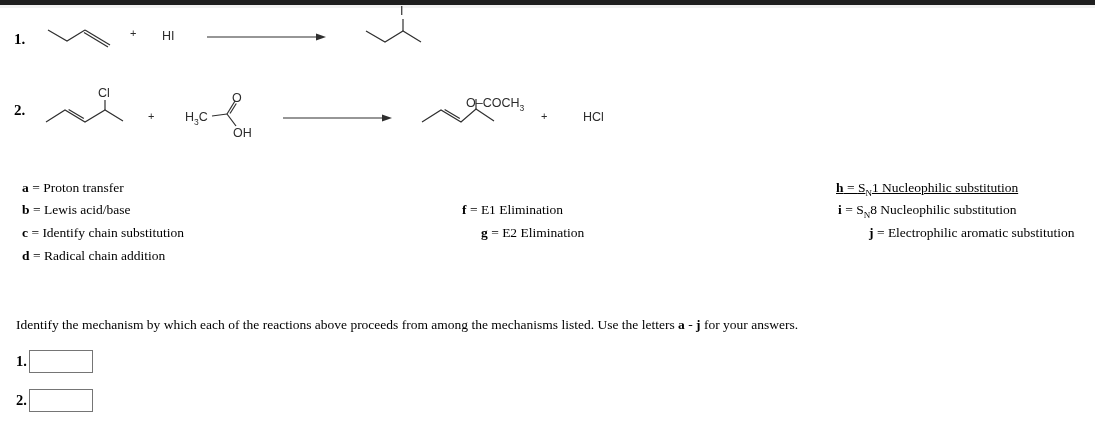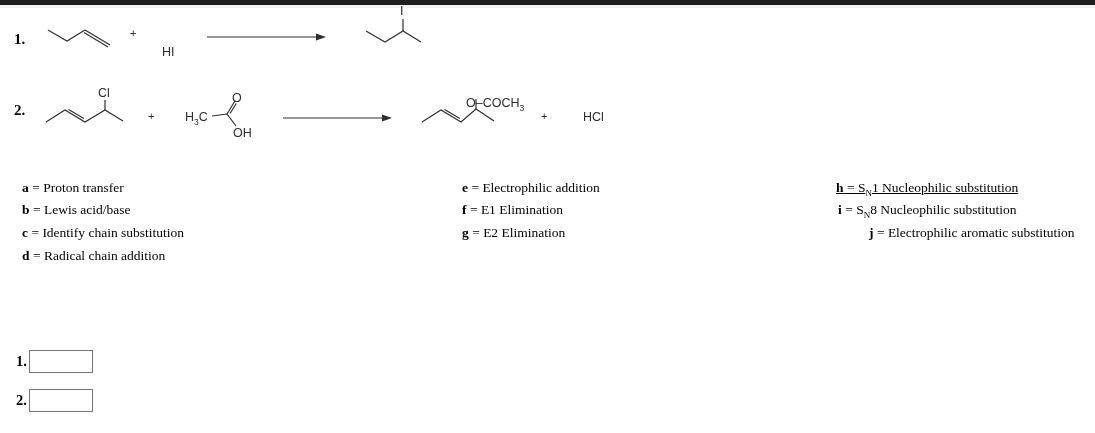--- a/index.html
+++ b/index.html
@@ -44,21 +44,21 @@
   <span class="abs rx-num" style="left:14px; top:31px;">1.</span>
 
   <svg class="abs" style="left:44px; top:24px;" width="72" height="27" viewBox="0 0 72 27">
     <polyline points="4,6 23,17 41,6"></polyline>
     <line x1="41" y1="6" x2="66" y2="21"></line>
     <line x1="40" y1="8.5" x2="64" y2="23"></line>
   </svg>
 
   <span class="abs plus" style="left:130px; top:27px;">+</span>
 
-  <span class="abs chem" style="left:162px; top:29px;margin-top:16px;">HI</span>
+  <span class="abs chem" style="left:162px; top:29px;">HI</span>
 
   <svg class="abs" style="left:207px; top:31px;" width="120" height="12" viewBox="0 0 120 12">
     <line x1="0" y1="6" x2="111" y2="6"></line>
     <polygon points="119,6 109,2.5 109,9.5"></polygon>
   </svg>
 
   <svg class="abs" style="left:358px; top:10px;" width="72" height="36" viewBox="0 0 72 36">
     <polyline points="8,21 27,32 45,21 63,32"></polyline>
     <line x1="45" y1="21" x2="45" y2="9"></line>
   </svg>
@@ -99,28 +99,28 @@
   <span class="abs chem" style="left:466px; top:84px;margin-top:12px;"><span>O–COCH</span><sub>3</sub></span>
 
   <span class="abs plus" style="left:541px; top:110px;">+</span>
   <span class="abs chem" style="left:583px; top:110px;">HCl</span>
 
   <div class="abs mech" style="left:22px; top:180px;"><b>a</b><span> = </span><span>Proton transfer</span></div>
   <div class="abs mech" style="left:22px; top:202px;"><b>b</b><span> = </span><span>Lewis acid/base</span></div>
   <div class="abs mech" style="left:22px; top:225px;"><b>c</b><span> = </span><span>Identify chain substitution</span></div>
   <div class="abs mech" style="left:22px; top:248px;"><b>d</b><span> = </span><span>Radical chain addition</span></div>
 
-  <div class="abs mech" style="left:462px; top:180px;"><b>e</b><span> = </span><span>Electrophilic addition</span></div>
   <div class="abs mech" style="left:462px; top:202px;"><b>f</b><span> = </span><span>E1 Elimination</span></div>
-  <div class="abs mech" style="left:462px; top:225px;"><b>g</b><span> = </span><span>E2 Elimination</span></div>
+  <div class="abs mech" style="left:481px; top:225px;"><b>g</b><span> = </span><span>E2 Elimination</span></div>
 
   <div class="abs mech" style="left:836px; top:180px;text-decoration:underline;"><b>h</b><span> = </span><span>S</span><sub>N</sub><span>1 Nucleophilic substitution</span></div>
   <div class="abs mech" style="left:838px; top:202px;"><b>i</b><span> = </span><span>S</span><sub>N</sub><span>8 Nucleophilic substitution</span></div>
   <div class="abs mech" style="left:869px; top:225px;"><b>j</b><span> = </span><span>Electrophilic aromatic substitution</span></div>
 
+  <div class="abs instruction" style="left:16px; top:317px;"><span>Identify the mechanism by which each of the reactions above proceeds from among the mechanisms listed. Use the letters </span><b>a</b><span> - </span><b>j</b><span> for your answers.</span></div>
 
   <span class="abs ans-label" style="left:16px; top:353px;">1.</span>
   <input class="abs ans-input" style="left: 29px; top: 350px;" type="text">
 
   <span class="abs ans-label" style="left:16px; top:392px;">2.</span>
   <input class="abs ans-input" style="left: 29px; top: 389px;" type="text">
 
 </div>
 
 </body></html>

